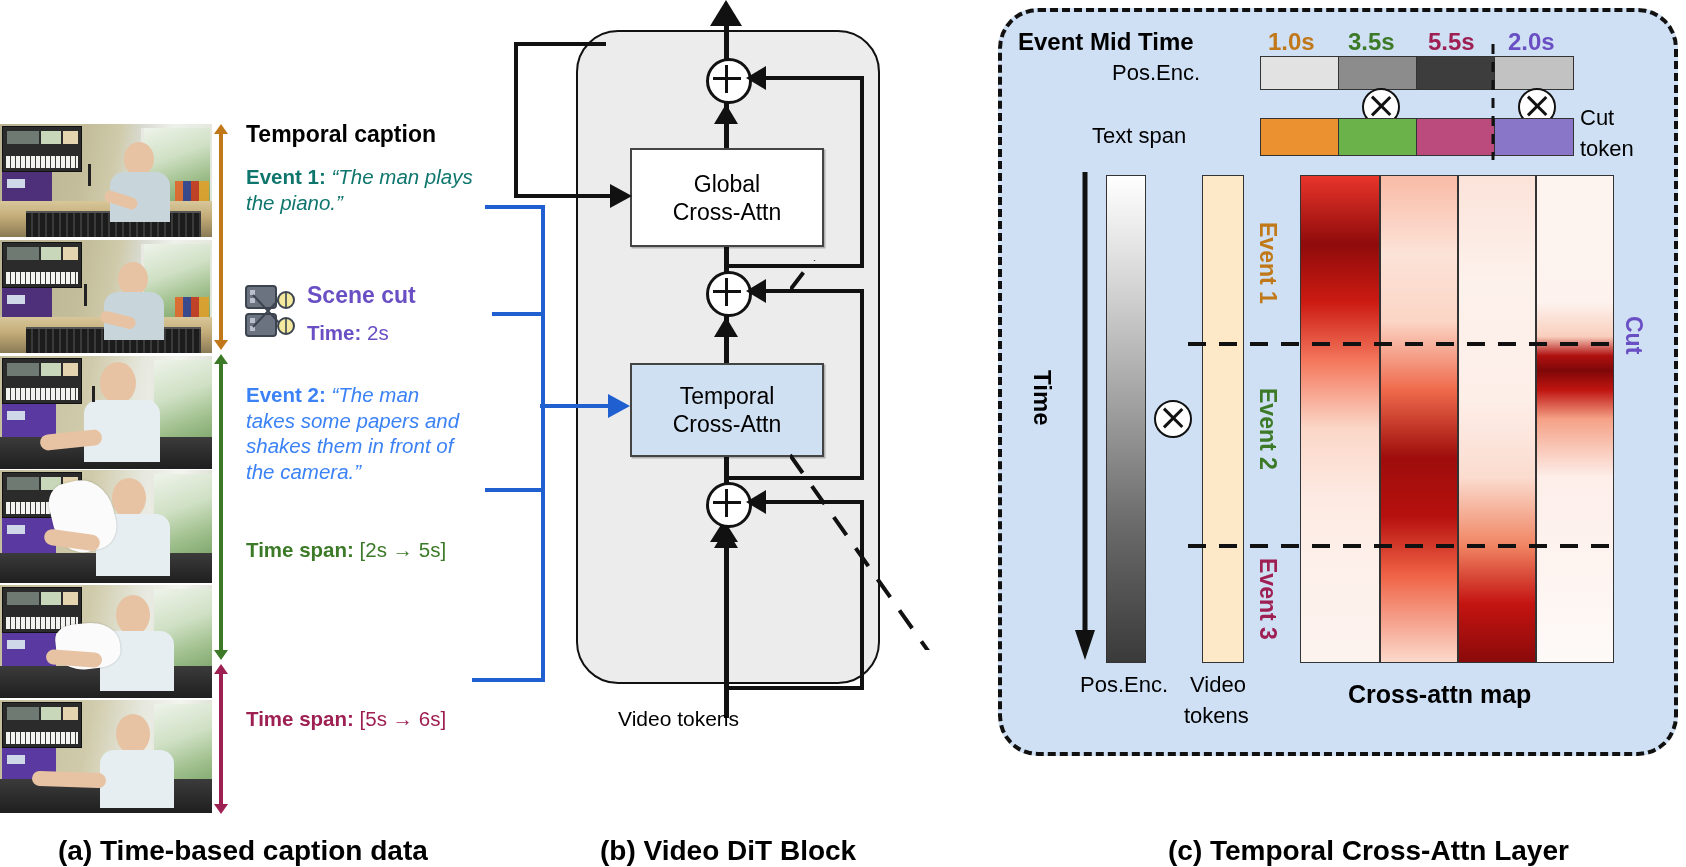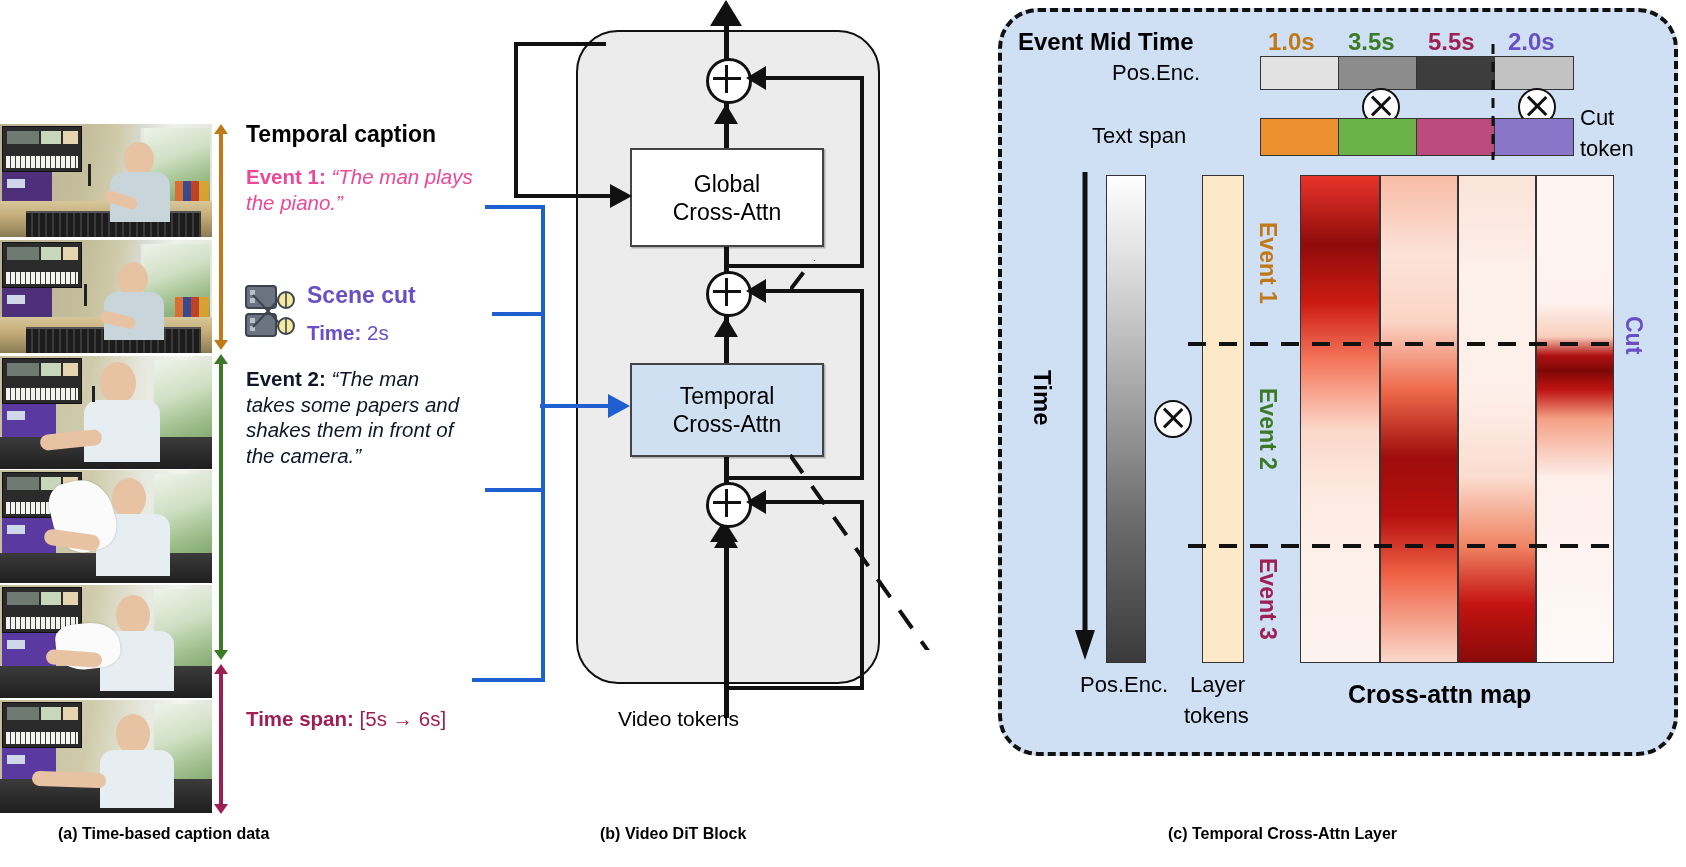--- a/index.html
+++ b/index.html
@@ -87,21 +87,21 @@
   .seg{position:absolute;border:1.6px solid #333;}
   .xcirc{position:absolute;width:34px;height:34px;border:2.6px solid #111;border-radius:50%;background:#fff;}
   .xcirc:before,.xcirc:after{content:"";position:absolute;left:50%;top:3px;width:2.6px;height:26px;background:#111;}
   .xcirc:before{transform:translateX(-50%) rotate(45deg);}
   .xcirc:after{transform:translateX(-50%) rotate(-45deg);}
   .vert{writing-mode:vertical-rl;}
   .hm-col{position:absolute;top:0;bottom:0;border-right:1.4px solid #333;}
   .hm-col:last-child{border-right:none;}
 
   
-  .pcap{position:absolute;font-size:16px;font-weight:bold;bottom:24px;}
+  .pcap{position:absolute;font-size:28px;font-weight:bold;bottom:0;}
 </style>
 </head>
 <body>
 
 <div id="root">
 
   <div id="panelA">
 
 
     <div class="frame" style="top:124px">
@@ -244,21 +244,21 @@
       <div class="ah" style="bottom:0;border-top:10px solid #3c7a28"></div>
     </div>
     <div class="spanarrow" style="left:219px;top:664px;height:150px">
       <div class="line" style="background:#9e1f52"></div>
       <div class="ah" style="top:0;border-bottom:10px solid #9e1f52"></div>
       <div class="ah" style="bottom:0;border-top:10px solid #9e1f52"></div>
     </div>
 
     <div class="capcol cap-title" style="top:121px">Temporal caption</div>
 
-    <div class="capcol cap-block" style="top:164px;width:246px;color:#ec4899">
+    <div class="capcol cap-block" style="top:164px;width:246px;color:#0f766e">
       <span class="k">Event 1</span><span class="k">: </span><span class="v">“The man plays the piano.”</span>
     </div>
 
     <div class="scissors" style="left:243px;top:283px">
       <svg width="54" height="58" viewBox="0 0 54 58">
         <g stroke="#3c4450" stroke-width="2" fill="#6b7380">
           <rect x="3" y="3" width="30" height="22" rx="3" fill="#6b7380"></rect>
           <rect x="3" y="31" width="30" height="22" rx="3" fill="#6b7380"></rect>
         </g>
         <g fill="#b9c0c9">
@@ -280,22 +280,25 @@
             <line x1="43" y1="36" x2="43" y2="50"></line>
         </g>
       </svg>
     </div>
 
     <div class="capcol cap-block bold" style="left:307px;top:283px;font-size:23px;color:#6a4fc4">Scene cut</div>
     <div class="capcol cap-block" style="left:307px;top:320px;color:#6a4fc4">
       <span class="k">Time</span><span class="k">: </span><span>2s</span>
     </div>
 
-    <div class="capcol cap-block" style="top:366px;width:224px;color:#0f172a">
+    <div class="capcol cap-block" style="top:382px;width:224px;color:#3b82f6">
       <span class="k">Event 2</span><span class="k">: </span><span class="v">“The man takes some papers and shakes them in front of the camera.”</span>
+    </div>
+    <div class="capcol cap-block" style="top:537px;width:270px;color:#3c7a28">
+      <span class="k">Time span</span><span class="k">: </span><span class="tspan">[2s → 5s]</span>
     </div>
 
     <div class="capcol cap-block" style="top:706px;width:270px;color:#9e1f52">
       <span class="k">Time span</span><span class="k">: </span><span class="tspan">[5s → 6s]</span>
     </div>
 
     <div class="blue-line" style="left:485px;top:205px;width:60px;height:4px"></div>
     <div class="blue-line" style="left:492px;top:312px;width:53px;height:4px"></div>
     <div class="blue-line" style="left:485px;top:488px;width:60px;height:4px"></div>
     <div class="blue-line" style="left:472px;top:678px;width:73px;height:4px"></div>
@@ -406,21 +409,21 @@
       <polygon points="3,458 23,458 13,488" fill="#111"></polygon>
     </svg>
     <div class="c-txt c-bold vert" style="left:48px;top:370px;font-size:24px">Time</div>
 
     <div class="seg" style="left:126px;top:175px;width:38px;height:486px;background:linear-gradient(180deg,#ffffff 0%,#d6d6d6 22%,#9a9a9a 50%,#6a6a6a 72%,#3a3a3a 100%)"></div>
     <div class="c-txt" style="left:100px;top:672px">Pos.Enc.</div>
 
     <div class="xcirc" style="left:174px;top:400px"></div>
 
     <div class="seg" style="left:222px;top:175px;width:40px;height:486px;background:#fde8c8"></div>
-    <div class="c-txt" style="left:210px;top:672px">Layer</div>
+    <div class="c-txt" style="left:210px;top:672px">Video</div>
     <div class="c-txt" style="left:204px;top:703px">tokens</div>
 
     <div class="c-txt c-bold vert" style="left:274px;top:222px;font-size:23px;color:#c07818">Event 1</div>
     <div class="c-txt c-bold vert" style="left:274px;top:388px;font-size:23px;color:#3c7a28">Event 2</div>
     <div class="c-txt c-bold vert" style="left:274px;top:558px;font-size:23px;color:#9e1f52">Event 3</div>
 
     <div class="abs" id="heatmap" style="left:320px;top:175px;width:312px;height:486px;border:1.8px solid #333;overflow:hidden">
       <div class="hm-col" style="left:0;width:78px;background:linear-gradient(180deg,#e8342a 0%,#8f0b0b 14%,#cc1b12 26%,#f4775c 38%,#fbd7c8 52%,#fdeae2 66%,#fdf0ea 80%,#fdf3ee 100%)"></div>
       <div class="hm-col" style="left:78px;width:78px;background:linear-gradient(180deg,#f9bba6 0%,#fce3d8 16%,#fbd5c5 30%,#ef6a4c 44%,#9e0d0b 58%,#b6100e 70%,#ef6245 82%,#fbd9cb 100%)"></div>
       <div class="hm-col" style="left:156px;width:78px;background:linear-gradient(180deg,#fbe3d9 0%,#fdf1ec 22%,#fdeee8 46%,#fbdccf 62%,#f08563 76%,#c41411 88%,#8a0a0a 100%)"></div>

